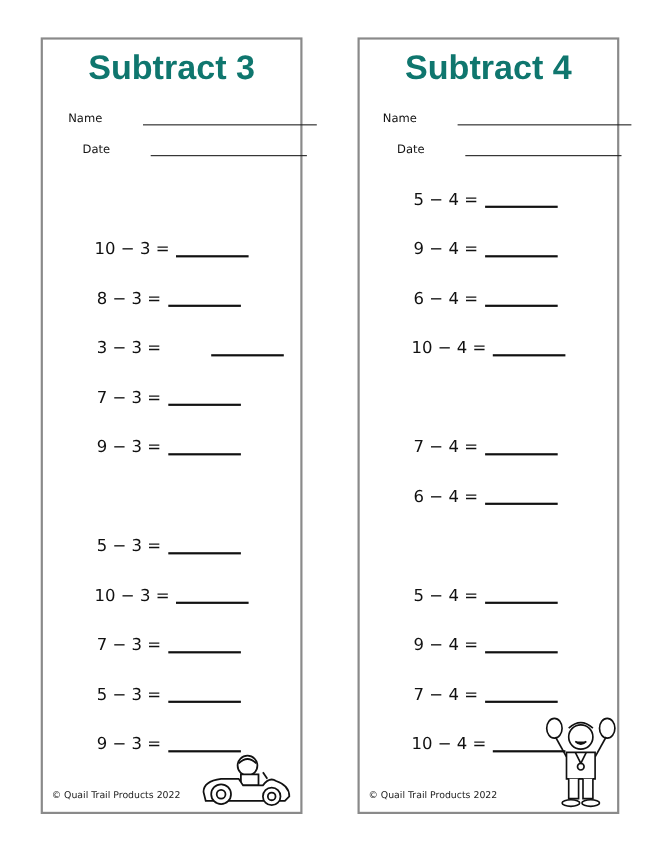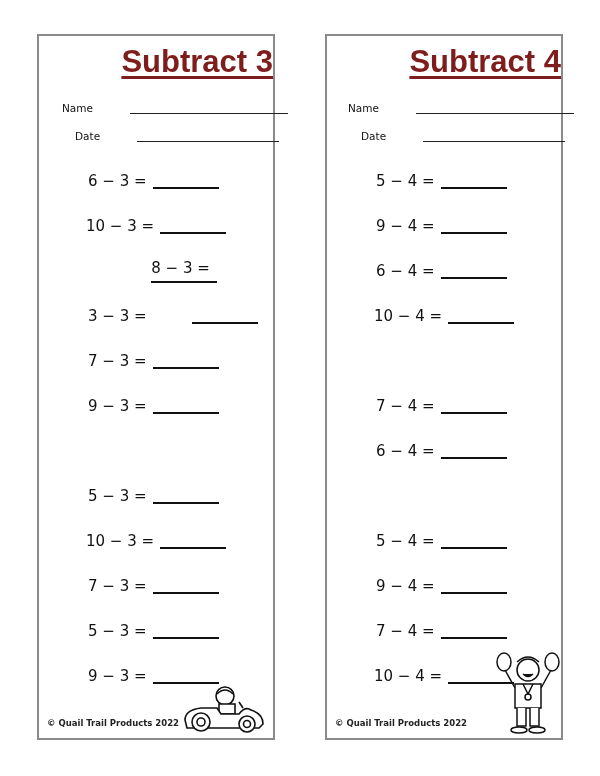--- a/index.html
+++ b/index.html
@@ -1,52 +1,48 @@
 <!DOCTYPE html>
 <html><head>
 <meta charset="utf-8">
 <style>
   html,body{margin:0;padding:0;background:#fff;}
   body{width:600px;height:776px;position:relative;overflow:hidden;font-family:"DejaVu Sans",sans-serif;}
   .card{position:absolute;top:34px;width:238px;height:706px;border:2px solid #8a8a8a;box-sizing:border-box;background:#fff;}
   #card-left{left:37px;}
   #card-right{left:325px;}
-  .title{position:absolute;top:8px;left:0;right:0;text-align:right;font-family:"Liberation Sans",sans-serif;font-weight:bold;font-size:31px;color:#7f1d1d;text-decoration:underline;text-decoration-thickness:3px;text-underline-offset:4px;}
+  .title{position:absolute;top:8px;left:0;right:0;text-align:center;font-family:"Liberation Sans",sans-serif;font-weight:bold;font-size:31px;color:#0f766e;text-decoration-thickness:3px;text-underline-offset:4px;}
   .field{position:absolute;font-family:"DejaVu Sans",sans-serif;font-size:10.5px;color:#111;display:flex;align-items:flex-end;gap:33px;}
   .field .line{border-bottom:1px solid #222;height:10px;margin-left:4px;}
   .problem{position:absolute;left:0;right:0;height:24px;font-family:"DejaVu Sans",sans-serif;font-size:15px;color:#111;display:flex;align-items:center;}
   .problem .expr{white-space:pre;}
   .problem .blank{display:inline-block;border-bottom:2px solid #111;width:66px;height:14px;margin-left:6px;}
-  .footer{position:absolute;left:8px;bottom:10px;font-family:"DejaVu Sans",sans-serif;font-size:8.5px;color:#222;font-weight:bold;}
+  .footer{position:absolute;left:8px;bottom:10px;font-family:"DejaVu Sans",sans-serif;font-size:8.5px;color:#222;}
   .clipart{position:absolute;}
 </style>
 </head>
 <body>
 
 <div class="card" id="card-left">
   <div class="title">Subtract 3</div>
 
   <div class="field" style="top:66px;left:23px;">
     <span>Name</span>
     <span class="line" style="width:158px;"></span>
   </div>
   <div class="field" style="top:94px;left:36px;">
     <span>Date</span>
     <span class="line" style="width:142px;"></span>
   </div>
 
-  <div class="problem" style="top:133px;left:49px;">
-      <span class="expr">6 − 3 =</span>
-      <span class="blank"></span>
-    </div>
   <div class="problem" style="top:178px;left:47px;">
       <span class="expr">10 − 3 =</span>
       <span class="blank"></span>
     </div>
-  <div class="problem" style="top:223px;left:49px;flex-direction:column;">
+  <div class="problem" style="top:223px;left:49px;">
       <span class="expr">8 − 3 =</span>
       <span class="blank"></span>
     </div>
   <div class="problem" style="top:268px;left:49px;gap:39px;">
       <span class="expr">3 − 3 =</span>
       <span class="blank"></span>
     </div>
   <div class="problem" style="top:313px;left:49px;">
       <span class="expr">7 − 3 =</span>
       <span class="blank"></span>

